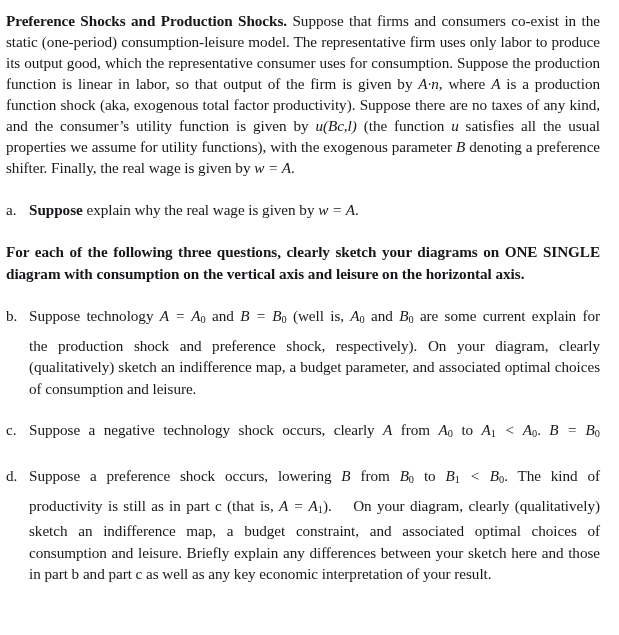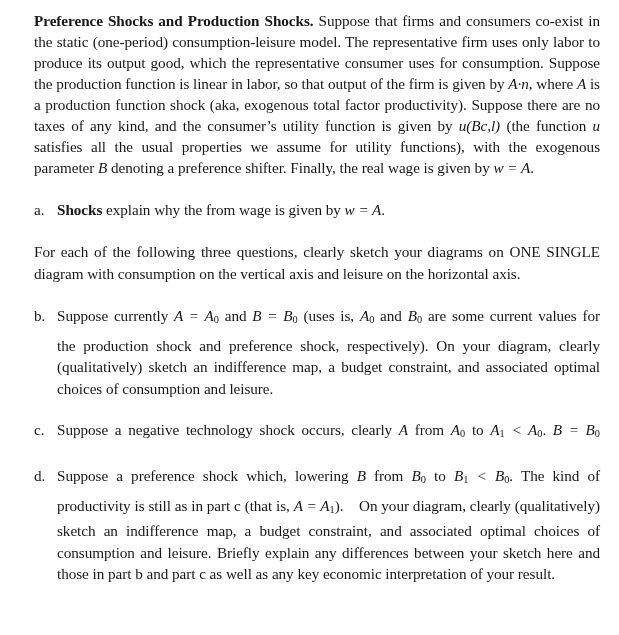--- a/index.html
+++ b/index.html
@@ -15,35 +15,35 @@
     font-family: "Liberation Serif", "DejaVu Serif", serif;
     color: #17161a;
     -webkit-font-smoothing: antialiased;
   }
   .page {
     position: relative;
     width: 619px;
     height: 635px;
     background: #ffffff;
     box-sizing: border-box;
-    padding: 10px 19px 0 34px;
+    padding: 10px 19px 0 6px;
   }
   .para {
     font-size: 15.2px;
     line-height: 21px;
     text-align: justify;
     text-justify: inter-word;
     margin: 0;
     letter-spacing: -0.05px;
   }
   .intro {
     margin-bottom: 21px;
   }
   .bold-instruction {
-    font-weight: normal;
+    font-weight: bold;
     font-size: 15.2px;
     line-height: 21.5px;
     text-align: justify;
     margin: 0 0 21px 0;
     letter-spacing: -0.05px;
   }
   .qitem {
     position: relative;
     padding-left: 23px;
     margin: 0 0 20px 0;
@@ -93,35 +93,35 @@
 </style>
 </head>
 <body>
 
 <div class="page">
 
   <p class="para intro"><b>Preference Shocks and Production Shocks.</b> <span>Suppose that firms and consumers co-exist in the static (one-period) consumption-leisure model.  The representative firm uses only labor to produce its output good, which the representative consumer uses for consumption.  Suppose the production function is linear in labor, so that output of the firm is given by</span> <span class="m">A·n</span><span>, where</span> <span class="m">A</span> <span>is a production function shock (aka, exogenous total factor productivity).  Suppose there are no taxes of any kind, and the consumer’s utility function is given by</span> <span class="m">u(Bc,l)</span> <span>(the function</span> <span class="m">u</span> <span>satisfies all the usual properties we assume for utility functions), with the exogenous parameter</span> <span class="m">B</span> <span>denoting a preference shifter.  Finally, the real wage is given by</span> <span class="m">w = A</span><span>.</span></p>
 
   <div class="qitem qitem-a">
     <span class="marker">a.</span>
-    <span><b>Shocks</b> <span>explain why the from wage is given by</span> <span class="m">w = A</span><span>.</span></span>
+    <span><b>Suppose</b> <span>explain why the real wage is given by</span> <span class="m">w = A</span><span>.</span></span>
   </div>
 
   <p class="bold-instruction">For each of the following three questions, clearly sketch your diagrams on ONE SINGLE diagram with consumption on the vertical axis and leisure on the horizontal axis.</p>
 
   <div class="qitem qitem-b">
     <span class="marker">b.</span>
-    <span class="firstline"><span>Suppose currently</span> <span class="m"><span>A = A</span><sub>0</sub></span> <span>and</span> <span class="m"><span>B = B</span><sub>0</sub></span> <span>(uses is,</span> <span class="m"><span>A</span><sub>0</sub></span> <span>and</span> <span class="m"><span>B</span><sub>0</sub></span> <span>are some current values for</span></span>
-    <span class="restlines">the production shock and preference shock, respectively).  On your diagram, clearly (qualitatively) sketch an indifference map, a budget constraint, and associated optimal choices of consumption and leisure.</span>
+    <span class="firstline"><span>Suppose technology</span> <span class="m"><span>A = A</span><sub>0</sub></span> <span>and</span> <span class="m"><span>B = B</span><sub>0</sub></span> <span>(well is,</span> <span class="m"><span>A</span><sub>0</sub></span> <span>and</span> <span class="m"><span>B</span><sub>0</sub></span> <span>are some current explain for</span></span>
+    <span class="restlines">the production shock and preference shock, respectively).  On your diagram, clearly (qualitatively) sketch an indifference map, a budget parameter, and associated optimal choices of consumption and leisure.</span>
   </div>
 
   <div class="qitem qitem-c">
     <span class="marker">c.</span>
     <span class="firstline"><span>Suppose a negative technology shock occurs, clearly</span> <span class="m">A</span> <span>from</span> <span class="m"><span>A</span><sub>0</sub></span> <span>to</span> <span class="m"><span>A</span><sub>1</sub></span><span class="m"> <span>&lt; A</span><sub>0</sub></span><span>.</span> <span class="m"><span>B = B</span><sub>0</sub></span></span>
   </div>
 
   <div class="qitem qitem-d">
     <span class="marker">d.</span>
-    <span class="firstline"><span>Suppose a preference shock which, lowering</span> <span class="m">B</span> <span>from</span> <span class="m"><span>B</span><sub>0</sub></span> <span>to</span> <span class="m"><span>B</span><sub>1</sub></span><span class="m"> <span>&lt; B</span><sub>0</sub></span><span>.  The kind of</span></span>
+    <span class="firstline"><span>Suppose a preference shock occurs, lowering</span> <span class="m">B</span> <span>from</span> <span class="m"><span>B</span><sub>0</sub></span> <span>to</span> <span class="m"><span>B</span><sub>1</sub></span><span class="m"> <span>&lt; B</span><sub>0</sub></span><span>.  The kind of</span></span>
     <span class="restlines"><span>productivity is still as in part c (that is,</span> <span class="m"><span>A = A</span><sub>1</sub></span><span>).</span>&nbsp;&nbsp;&nbsp; <span>On your diagram, clearly (qualitatively) sketch an indifference map, a budget constraint, and associated optimal choices of consumption and leisure.  Briefly explain any differences between your sketch here and those in part b and part c as well as any key economic interpretation of your result.</span></span>
   </div>
 
 </div>
 
 </body></html>

